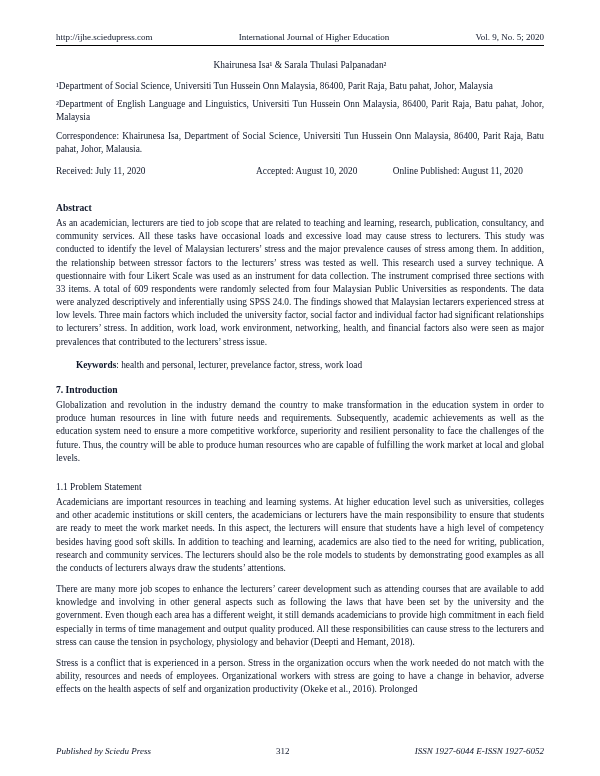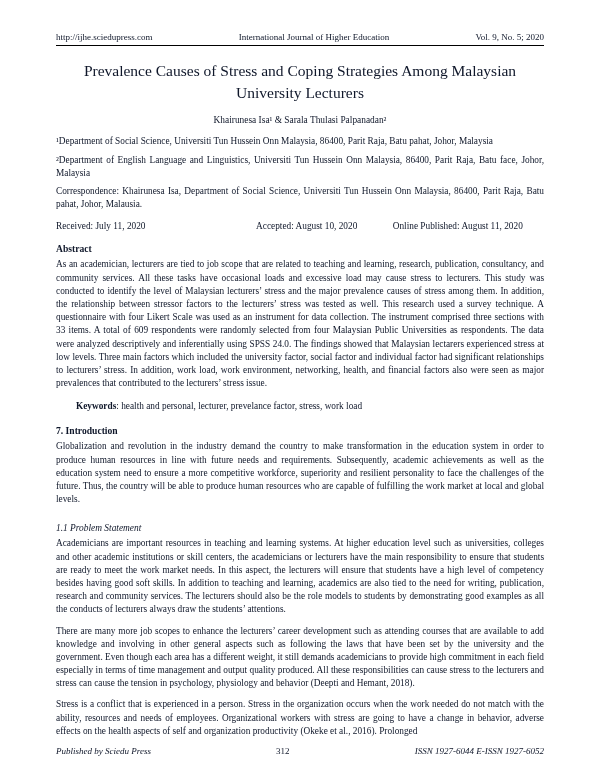--- a/index.html
+++ b/index.html
@@ -53,21 +53,20 @@
     margin-top: 5px;
   }
   .section-gap { height: 16px; }
   .abstract-heading, .section-heading {
     font-size: 9.6px;
     font-weight: bold;
     margin: 10px 0 4px 0;
   }
   .subsection-heading {
     font-size: 9.4px;
-    font-style: italic;
     margin: 9px 0 4px 0;
   }
   .para { font-size: 9.3px; line-height: 1.42; text-align: justify; margin: 0 0 8px 0; }
   .keywords-line { font-size: 9.3px; line-height: 1.42; text-align: justify; margin: 2px 0 2px 0; padding-left: 20px; }
   .kw-label { font-weight: bold; }
   .footer-row {
     margin-top: auto;
     display: flex;
     justify-content: space-between;
     align-items: baseline;
@@ -81,26 +80,25 @@
 
 <div class="page">
 
   <div class="running-head">
     <span>http://ijhe.sciedupress.com</span>
     <span>International Journal of Higher Education</span>
     <span>Vol. 9, No. 5; 2020</span>
   </div>
   <div class="head-rule"></div>
 
-  <h1 class="paper-title">Prevalence Causes of Stress and Coping Strategies Among Malaysian University Lecturers</h1>
 
   <div class="authors-line">Khairunesa Isa¹ &amp; Sarala Thulasi Palpanadan²</div>
 
   <p class="block">¹Department of Social Science, Universiti Tun Hussein Onn Malaysia, 86400, Parit Raja, Batu pahat, Johor, Malaysia</p>
-  <p class="block">²Department of English Language and Linguistics, Universiti Tun Hussein Onn Malaysia, 86400, Parit Raja, Batu face, Johor, Malaysia</p>
+  <p class="block">²Department of English Language and Linguistics, Universiti Tun Hussein Onn Malaysia, 86400, Parit Raja, Batu pahat, Johor, Malaysia</p>
   <p class="block">Correspondence: Khairunesa Isa, Department of Social Science, Universiti Tun Hussein Onn Malaysia, 86400, Parit Raja, Batu pahat, Johor, Malausia.</p>
 
   <div class="dates-row">
     <span>Received: July 11, 2020</span>
     <span>Accepted: August 10, 2020</span>
     <span>Online Published: August 11, 2020</span>
   </div>
 
   <div class="section-gap"></div>
 

